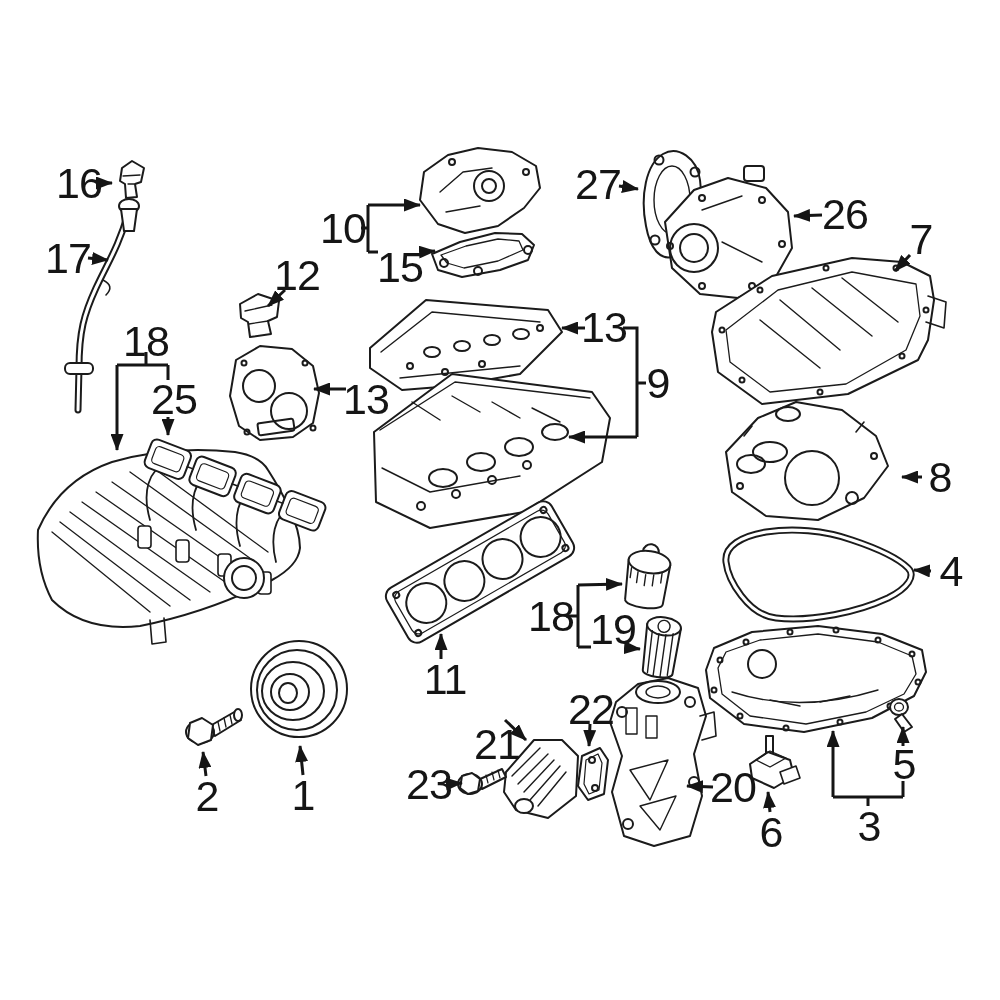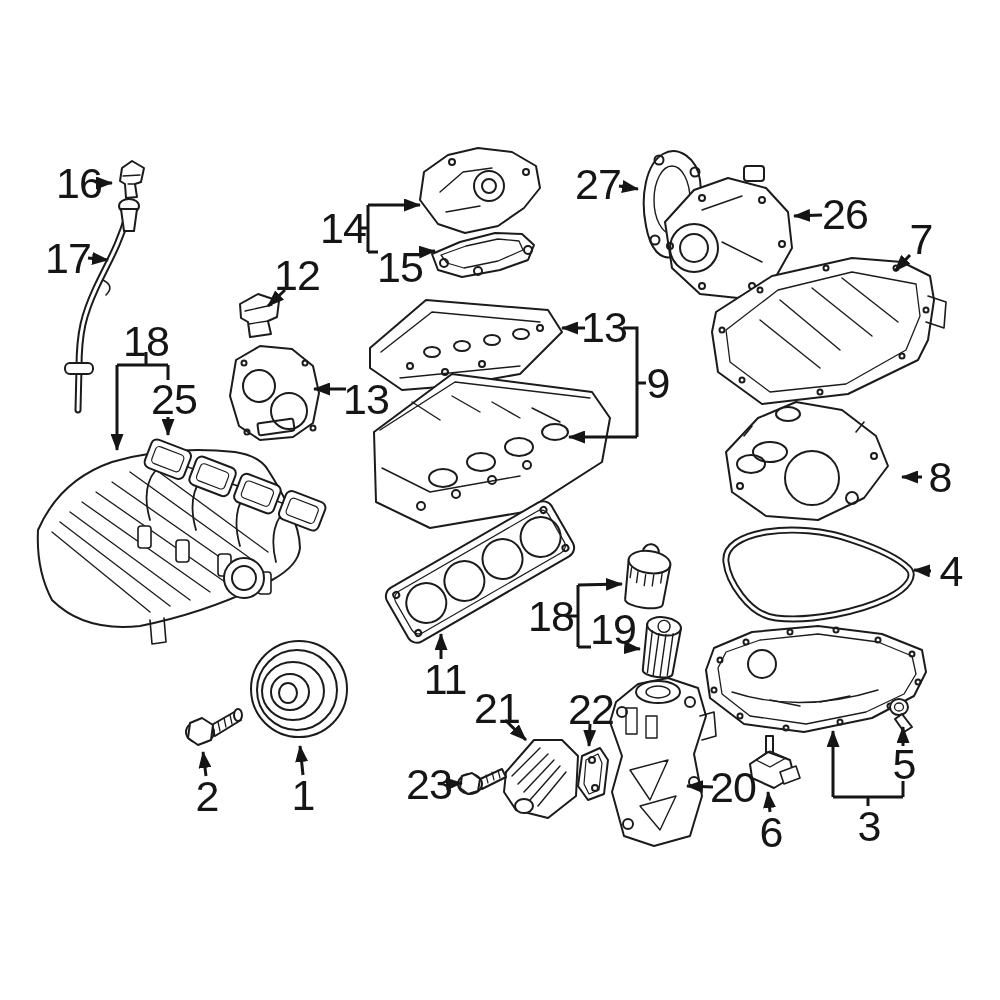--- a/index.html
+++ b/index.html
@@ -391,27 +391,27 @@
   <div class="co" style="left:951px;top:571px">4</div>
   <div class="co" style="left:904px;top:764px">5</div>
   <div class="co" style="left:771px;top:832px">6</div>
   <div class="co" style="left:921px;top:239px">7</div>
   <div class="co" style="left:940px;top:477px">8</div>
   <div class="co" style="left:658px;top:383px">9</div>
   <div class="co" style="left:604px;top:327px">13</div>
   <div class="co" style="left:445px;top:679px">11</div>
   <div class="co" style="left:297px;top:275px">12</div>
   <div class="co" style="left:366px;top:399px">13</div>
-  <div class="co" style="left:343px;top:228px">14</div>
+  <div class="co" style="left:343px;top:228px">10</div>
   <div class="co" style="left:400px;top:267px">15</div>
   <div class="co" style="left:79px;top:183px">16</div>
   <div class="co" style="left:68px;top:258px">17</div>
   <div class="co" style="left:551px;top:616px">18</div>
   <div class="co" style="left:613px;top:629px">19</div>
   <div class="co" style="left:733px;top:787px">20</div>
-  <div class="co" style="left:497px;top:708px">21</div>
+  <div class="co" style="left:497px;top:744px">21</div>
   <div class="co" style="left:591px;top:709px">22</div>
   <div class="co" style="left:429px;top:784px">23</div>
   <div class="co" style="left:146px;top:341px">18</div>
   <div class="co" style="left:174px;top:399px">25</div>
   <div class="co" style="left:845px;top:214px">26</div>
   <div class="co" style="left:598px;top:184px">27</div>
 </div>
 
 </body></html>

